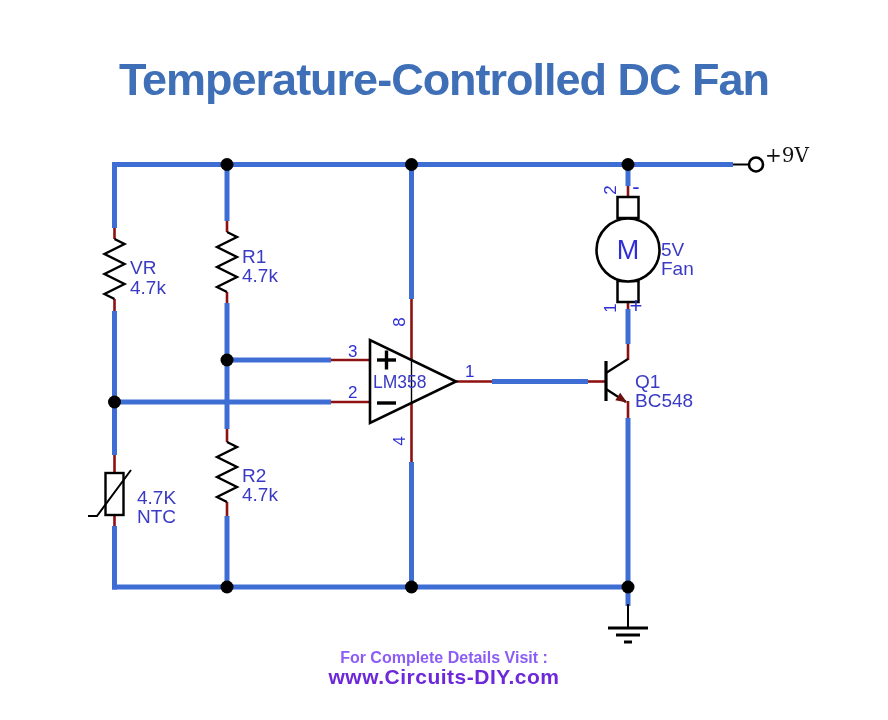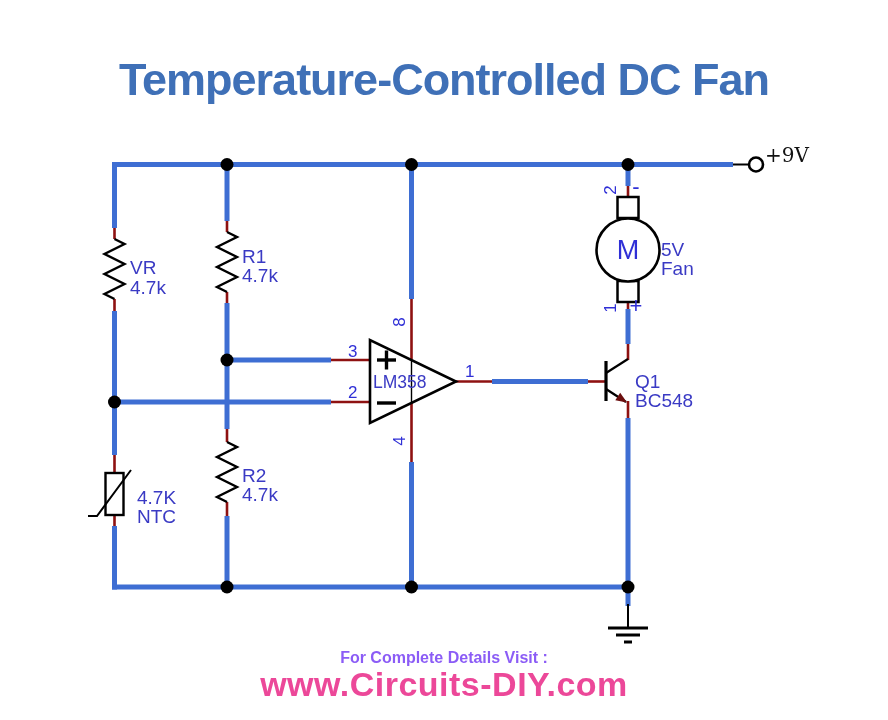--- a/index.html
+++ b/index.html
@@ -3,21 +3,21 @@
 <meta charset="utf-8">
 <style>
   html,body{margin:0;padding:0;background:#ffffff;}
   #page{position:relative;width:888px;height:720px;background:#ffffff;overflow:hidden;
         font-family:"Liberation Sans",sans-serif;}
   #main-title{position:absolute;top:54px;left:0;width:888px;text-align:center;
         font-size:45px;font-weight:bold;letter-spacing:-1px;color:#3f70b7;}
   #footer-line1{position:absolute;top:649px;left:0;width:888px;text-align:center;
         font-size:16px;font-weight:bold;color:#8b5cf6;}
   #footer-line2{position:absolute;top:665px;left:0;width:888px;text-align:center;
-        font-size:34px;font-weight:bold;color:#ec4899;letter-spacing:0.5px;}
+        font-size:21px;font-weight:bold;color:#6d28d9;letter-spacing:0.5px;}
   svg{position:absolute;top:0;left:0;}
   .cmp-label{font-family:"Liberation Sans",sans-serif;font-size:19px;fill:#3a3ac4;}
   .pin-label{font-family:"Liberation Sans",sans-serif;font-size:17px;fill:#2f2fd6;}
   .opamp-name{font-family:"Liberation Sans",sans-serif;font-size:17.5px;fill:#3a3ac4;}
   .m-label{font-family:"Liberation Sans",sans-serif;font-size:27px;fill:#2f2fd6;}
   .pol-label{font-family:"Liberation Sans",sans-serif;font-size:22px;fill:#2f2fd6;}
   .supply-label{font-family:"DejaVu Serif",serif;font-size:20px;fill:#111111;}
 </style>
 </head>
 <body>

